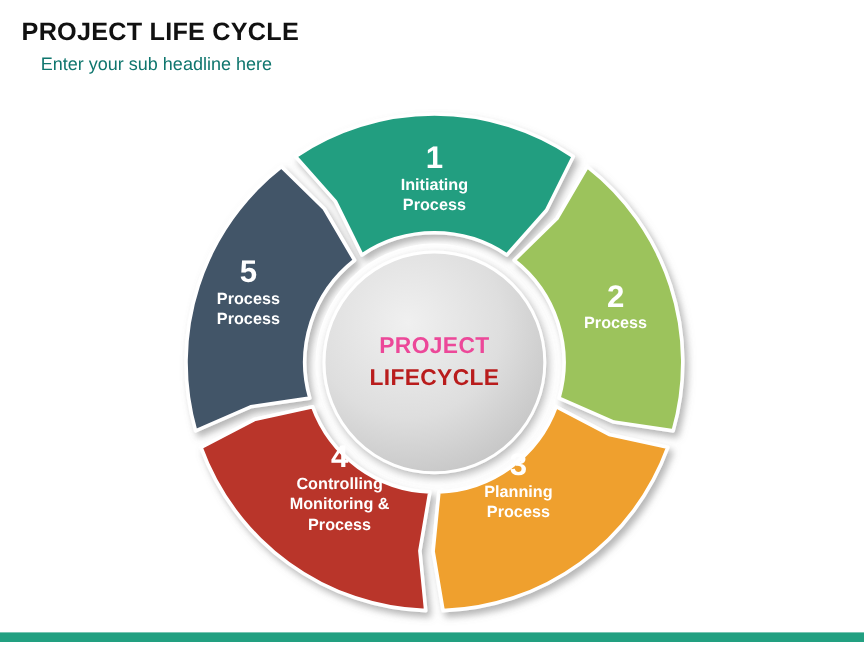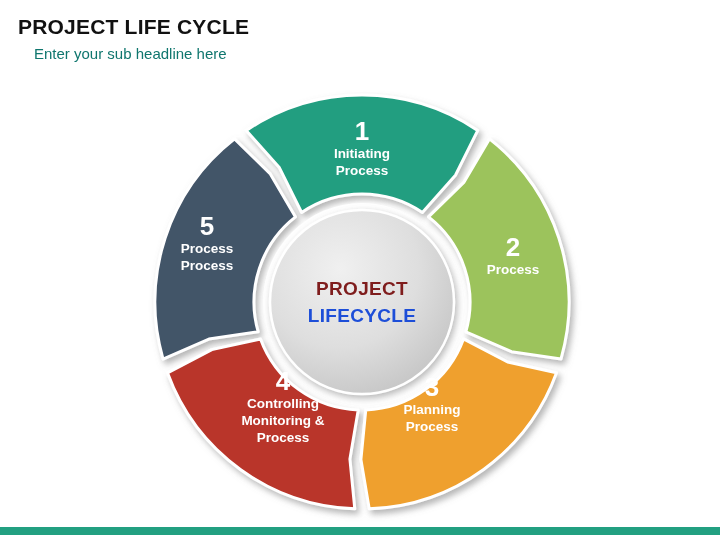--- a/index.html
+++ b/index.html
@@ -184,21 +184,21 @@
       <span class="seg-label">Process</span>
     </div>
 
     <div class="seg-text" style="left: 207px; top: 243px; color: rgb(255, 255, 255);">
       <span class="seg-num">5</span>
       <span class="seg-label">Process</span>
       <span class="seg-label">Process</span>
     </div>
 
     <div id="hub-text" style="left: 362px; top: 302px;">
-      <span class="hub-line" style="color: #7f1d1d;">PROJECT</span>
-      <span class="hub-line" style="color: #1d4ed8;">LIFECYCLE</span>
+      <span class="hub-line" style="color: #ec4899;">PROJECT</span>
+      <span class="hub-line" style="color: #b91c1c;">LIFECYCLE</span>
     </div>
 
   </div>
 
   <div id="bottom-bar" style="background: rgb(34, 160, 129);"></div>
 
 </div>
 
 </body></html>

